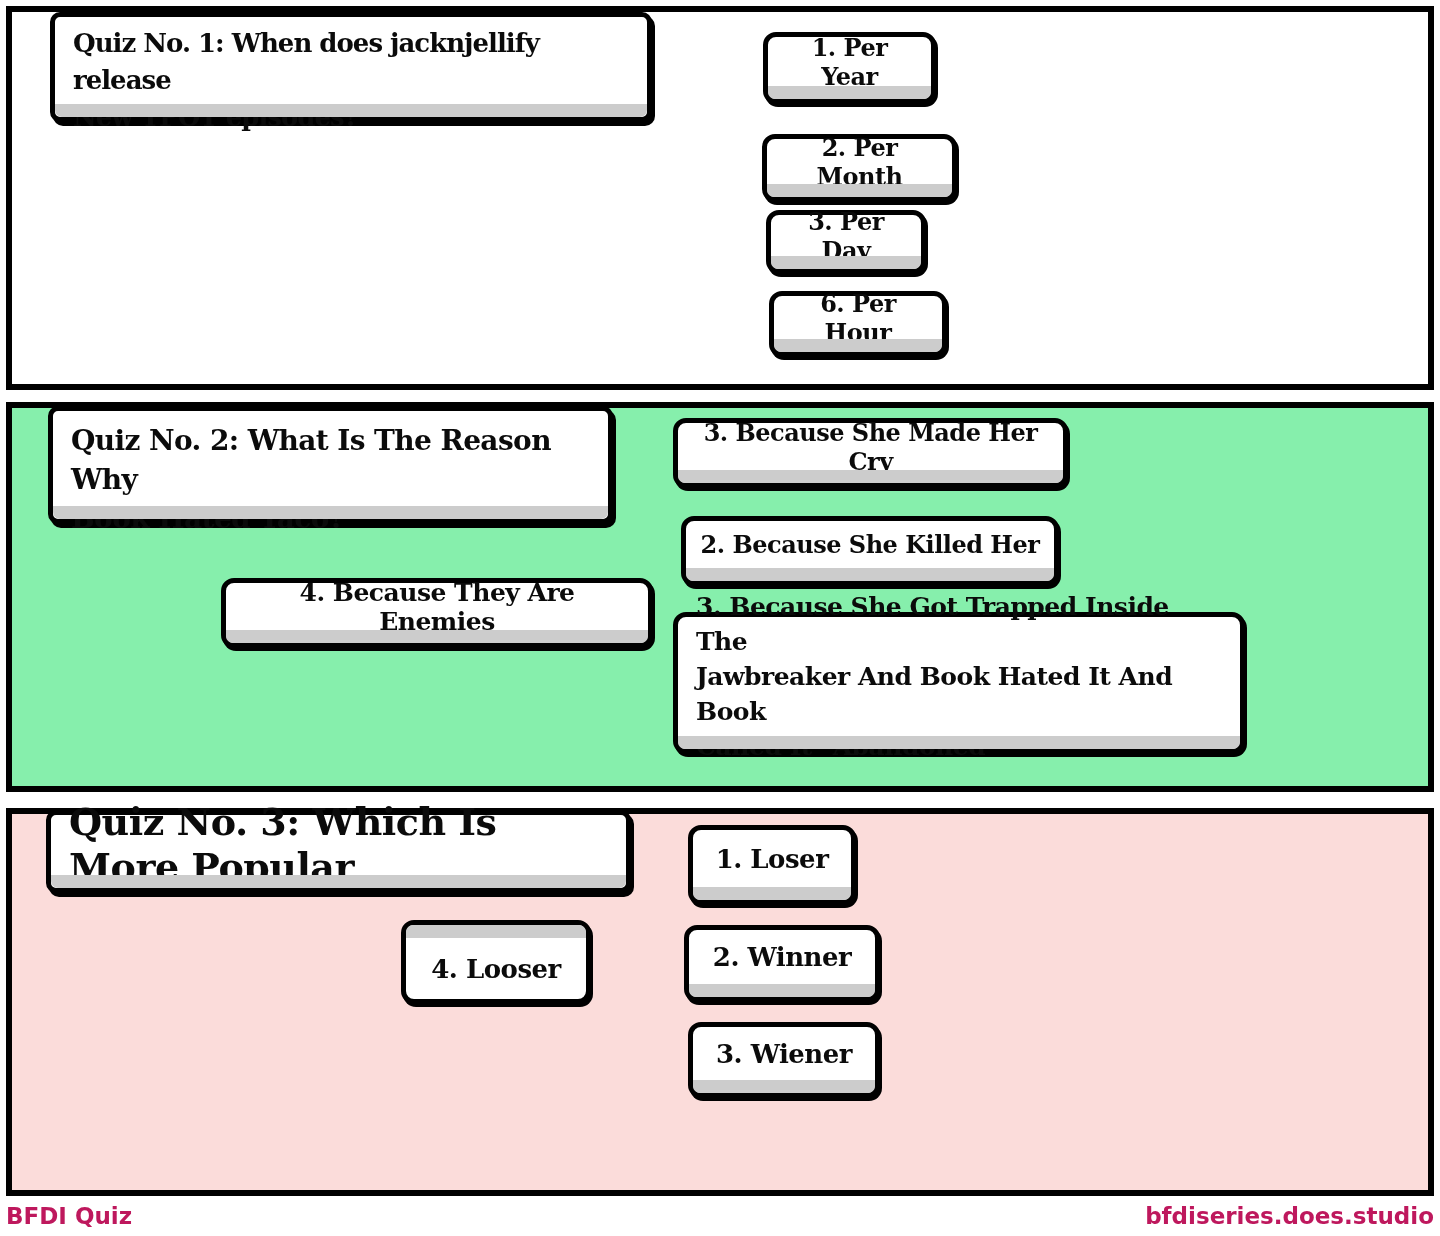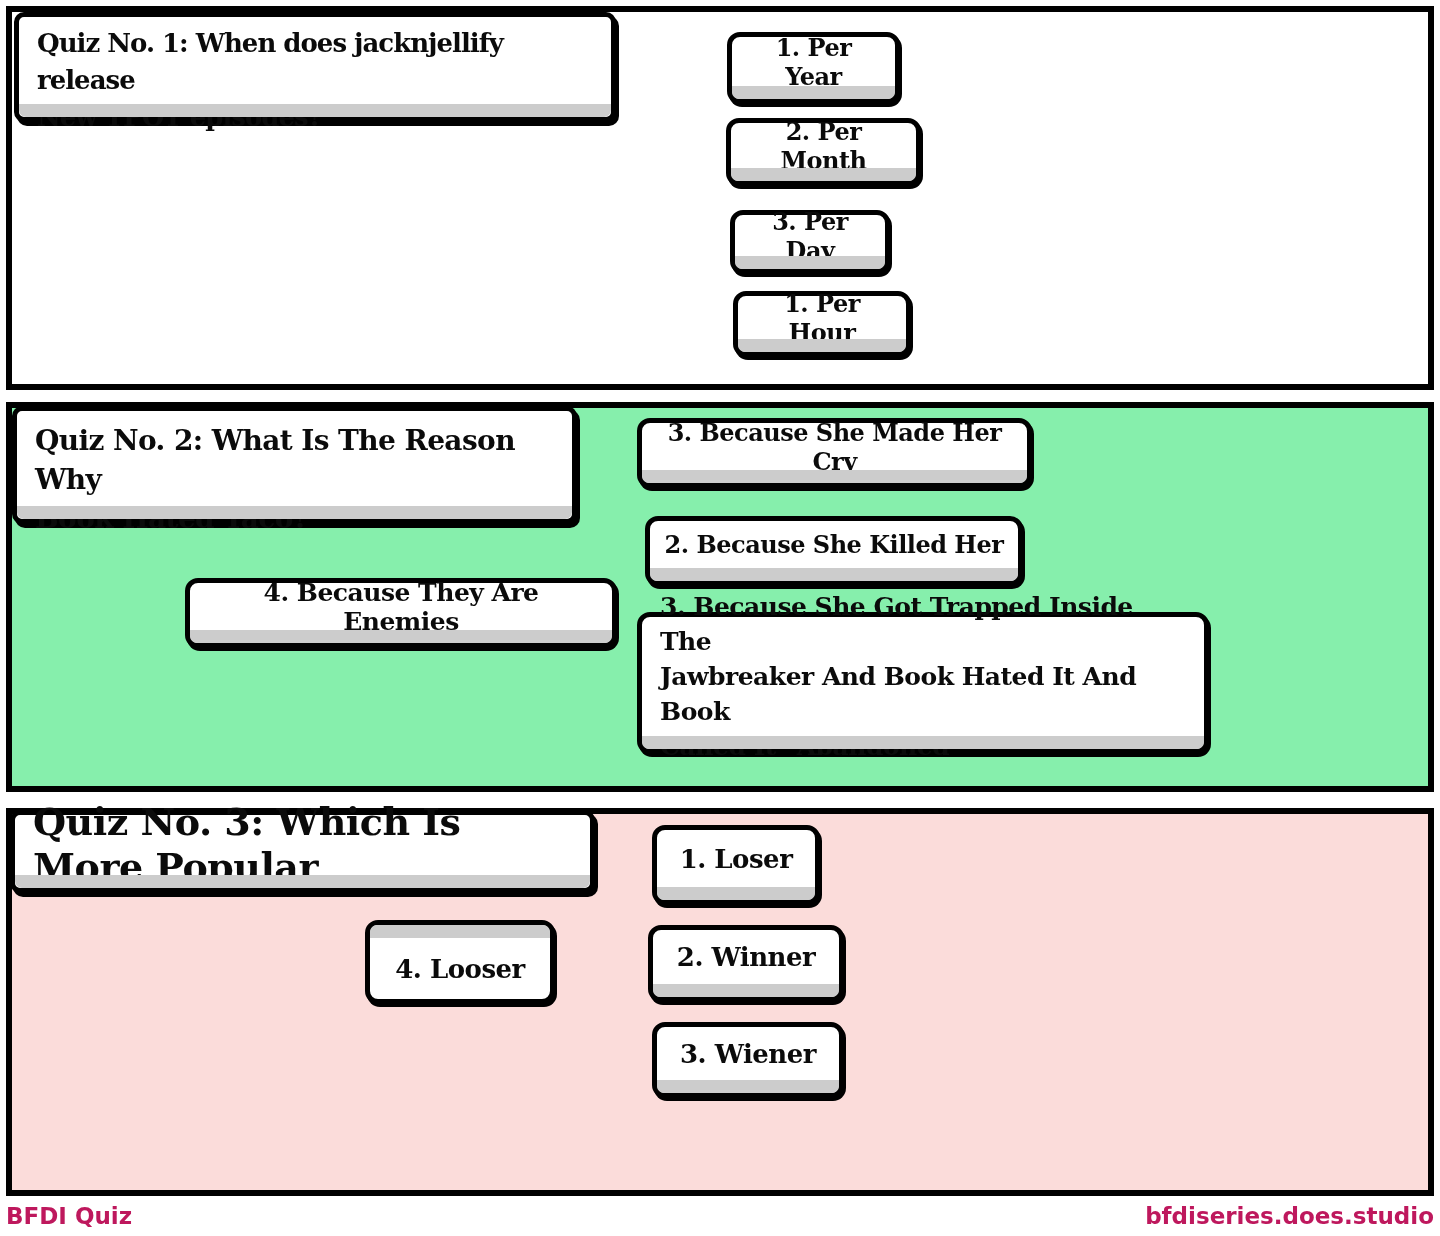--- a/index.html
+++ b/index.html
@@ -12,20 +12,21 @@
   .panel2{top:402px;height:390px;background:#86efac;}
   .panel3{top:808px;height:388px;background:#fbdcda;}
 
   .bubble{
     position:absolute;box-sizing:border-box;background:#ffffff;
     border:5px solid #000;border-radius:13px;
     display:flex;align-items:center;justify-content:center;
     text-align:center;padding:0 14px 13px 14px;
     font-family:inherit;font-weight:700;color:#0b0b0b;
     box-shadow:2px 3px 0 #000;
+    margin-left:36px;
   }
   .bubble::after{
     content:"";position:absolute;left:0;right:0;bottom:0;height:13px;
     background:#cccccc;border-radius:0 0 7px 7px;
   }
   .bubble.flip{padding:13px 14px 0 14px;}
   .bubble.flip::after{bottom:auto;top:0;border-radius:7px 7px 0 0;}
 
   .qbox{
     justify-content:flex-start;text-align:left;
@@ -54,23 +55,23 @@
 <body>
 
 <div class="page">
 
   <section class="panel panel1">
     <div class="bubble qbox q1" style="left:2px;top:0px;width:602px;height:110px;">
       <span class="qtext">Quiz No. 1: When does jacknjellify release
 New TPOT episodes?</span>
     </div>
     <button class="bubble fs24" style="left:715px;top:20px;width:173px;height:72px;">1. Per Year</button>
-    <button class="bubble fs24" style="left:714px;top:106px;width:195px;height:68px;">2. Per Month</button>
+    <button class="bubble fs24" style="left:714px;top:122px;width:195px;height:68px;">2. Per Month</button>
     <button class="bubble fs24" style="left:718px;top:198px;width:160px;height:64px;">3. Per Day</button>
-    <button class="bubble fs24" style="left:721px;top:279px;width:178px;height:66px;">1. Per Hour</button>
+    <button class="bubble fs24" style="left:721px;top:279px;width:178px;height:66px;">6. Per Hour</button>
   </section>
 
   <section class="panel panel2">
     <div class="bubble qbox q2" style="left:0px;top:-2px;width:565px;height:118px;">
       <span class="qtext">Quiz No. 2: What Is The Reason Why
 Book Hated Taco?</span>
     </div>
     <button class="bubble fs24" style="left:625px;top:10px;width:395px;height:70px;">3. Because She Made Her Cry</button>
     <button class="bubble fs24" style="left:633px;top:108px;width:378px;height:70px;">2. Because She Killed Her</button>
     <button class="bubble fs25" style="left:173px;top:170px;width:432px;height:70px;">4. Because They Are Enemies</button>

